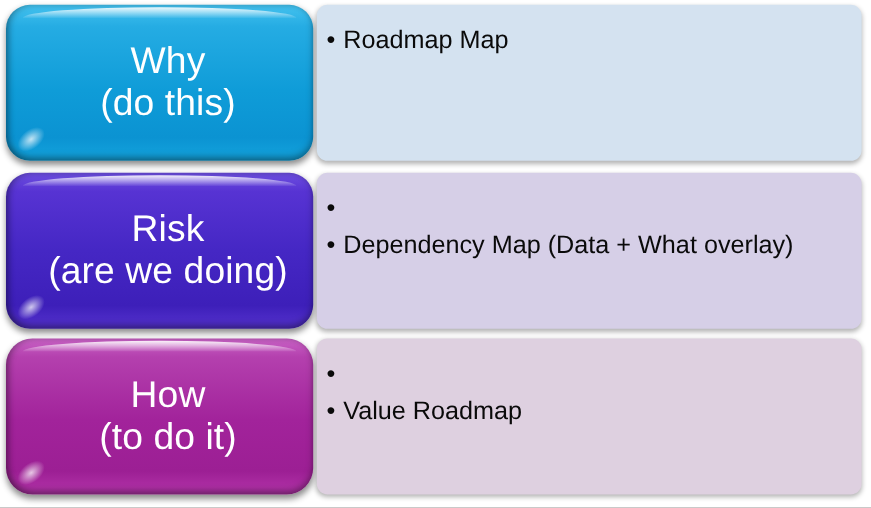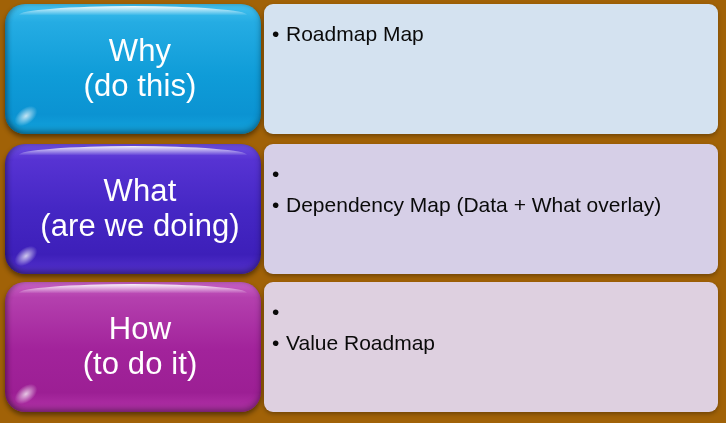--- a/index.html
+++ b/index.html
@@ -10,21 +10,21 @@
     width: 726px;
     height: 423px;
     background: #808080;
     font-family: "Liberation Sans", sans-serif;
     overflow: hidden;
   }
   .canvas {
     position: relative;
     width: 726px;
     height: 423px;
-    background: #a16207;
+    background: #ffffff;
   }
 
   
   .row {
     position: absolute;
     left: 0;
     width: 726px;
     height: 130px;
   }
   .row-why   { top: 4px; }
@@ -68,20 +68,21 @@
         #5633cf 100%);
   }
   .pill-how {
     background:
       linear-gradient(180deg,
         #c963c6 0%,
         #b440ae 12%,
         #a2239b 52%,
         #9c1f94 85%,
         #b535ab 100%);
+    border-radius: 22px;
   }
   
   .pill::before {
     content: "";
     position: absolute;
     left: 14px;
     right: 14px;
     top: 2px;
     height: 9px;
     border-radius: 50%/100% 100% 0 0;
@@ -169,21 +170,21 @@
         <li class="bullet-item">
           <span class="bullet-dot">•</span>
           <span class="bullet-text">Roadmap Map</span>
         </li>
       </ul>
     </div>
   </div>
 
   <div class="row row-what">
     <div class="pill pill-what">
-      <div class="pill-label">What
+      <div class="pill-label">Risk
 (are we doing)</div>
     </div>
     <div class="panel panel-what">
       <ul class="bullet-list">
         <li class="bullet-item">
           <span class="bullet-dot">•</span>
         </li>
         <li class="bullet-item">
           <span class="bullet-dot">•</span>
           <span class="bullet-text">Dependency Map (Data + What overlay)</span>

